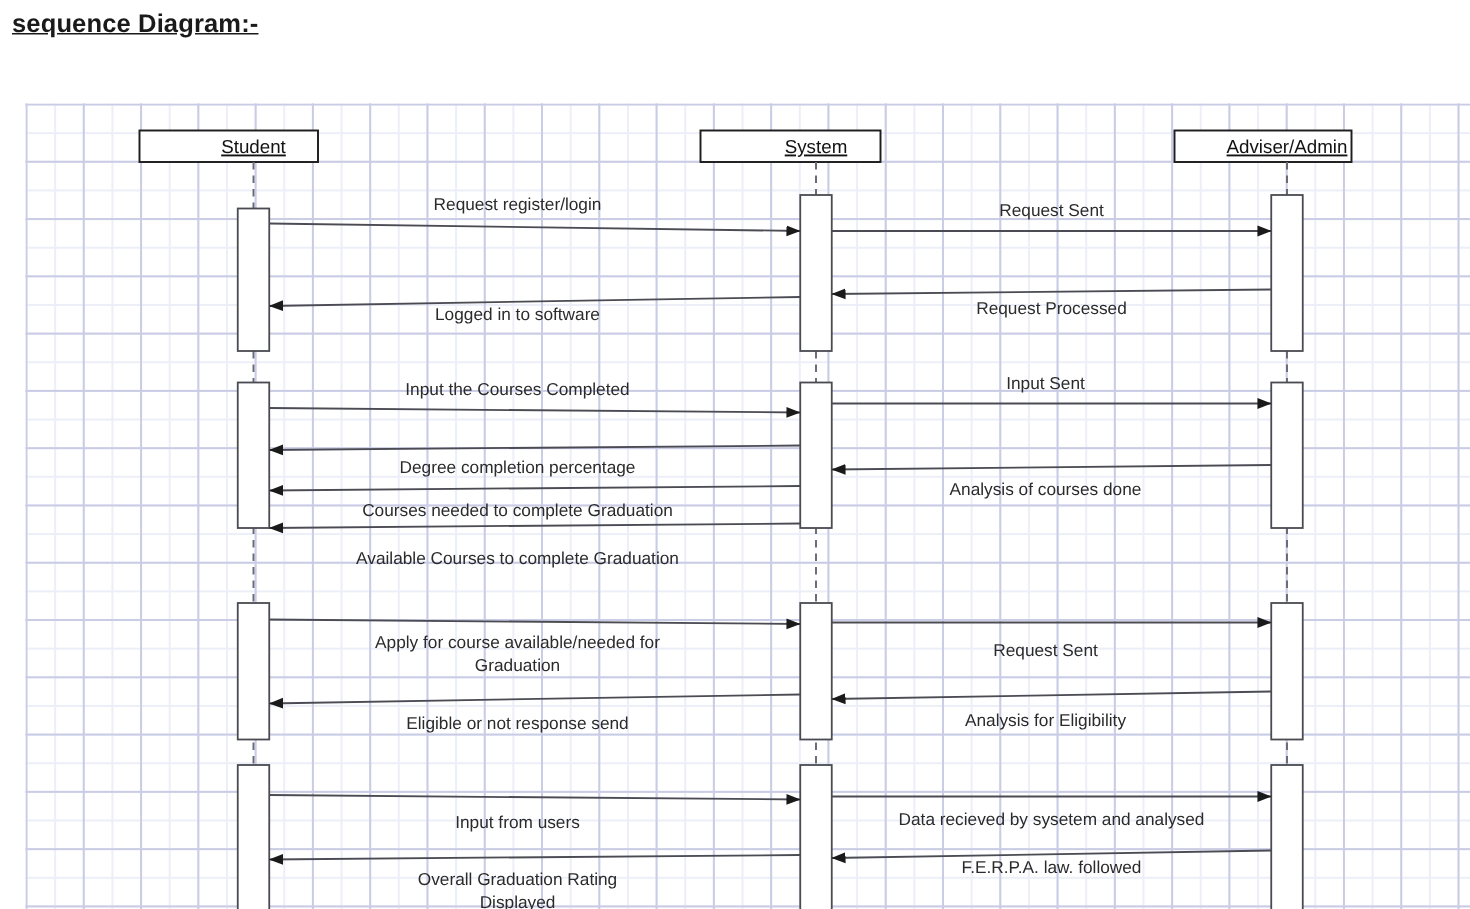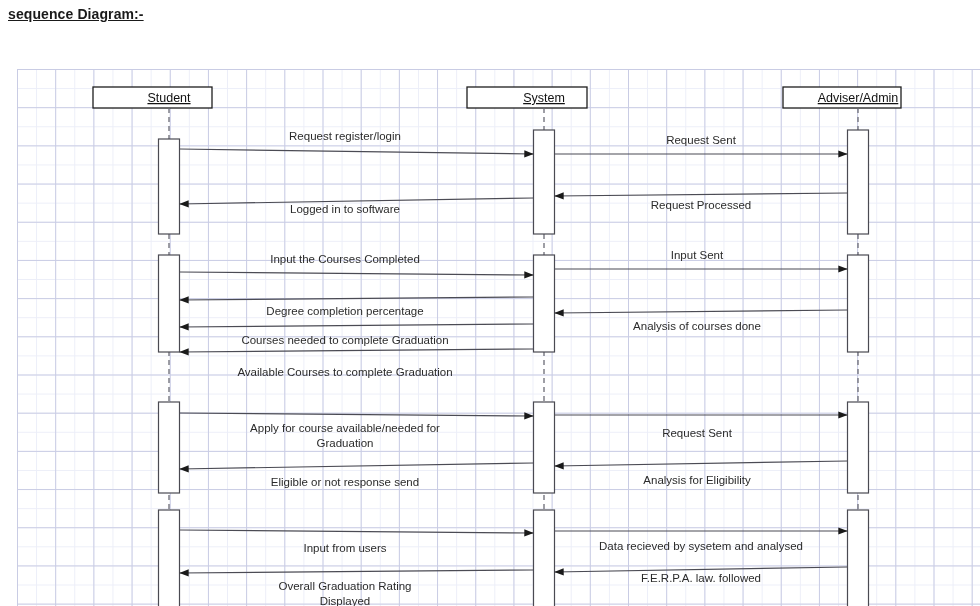--- a/index.html
+++ b/index.html
@@ -11,21 +11,21 @@
     width: 980px;
     height: 606px;
     overflow: hidden;
     font-family: "Liberation Sans", sans-serif;
     position: relative;
   }
   #page-title {
     position: absolute;
     left: 8px;
     top: 6px;
-    font-size: 14px;
+    font-size: 17px;
     font-weight: bold;
     color: #1a1a1a;
     text-decoration: underline;
     letter-spacing: 0.1px;
     white-space: nowrap;
   }
   #diagram-canvas {
     position: absolute;
     left: 17px;
     top: 57px;

